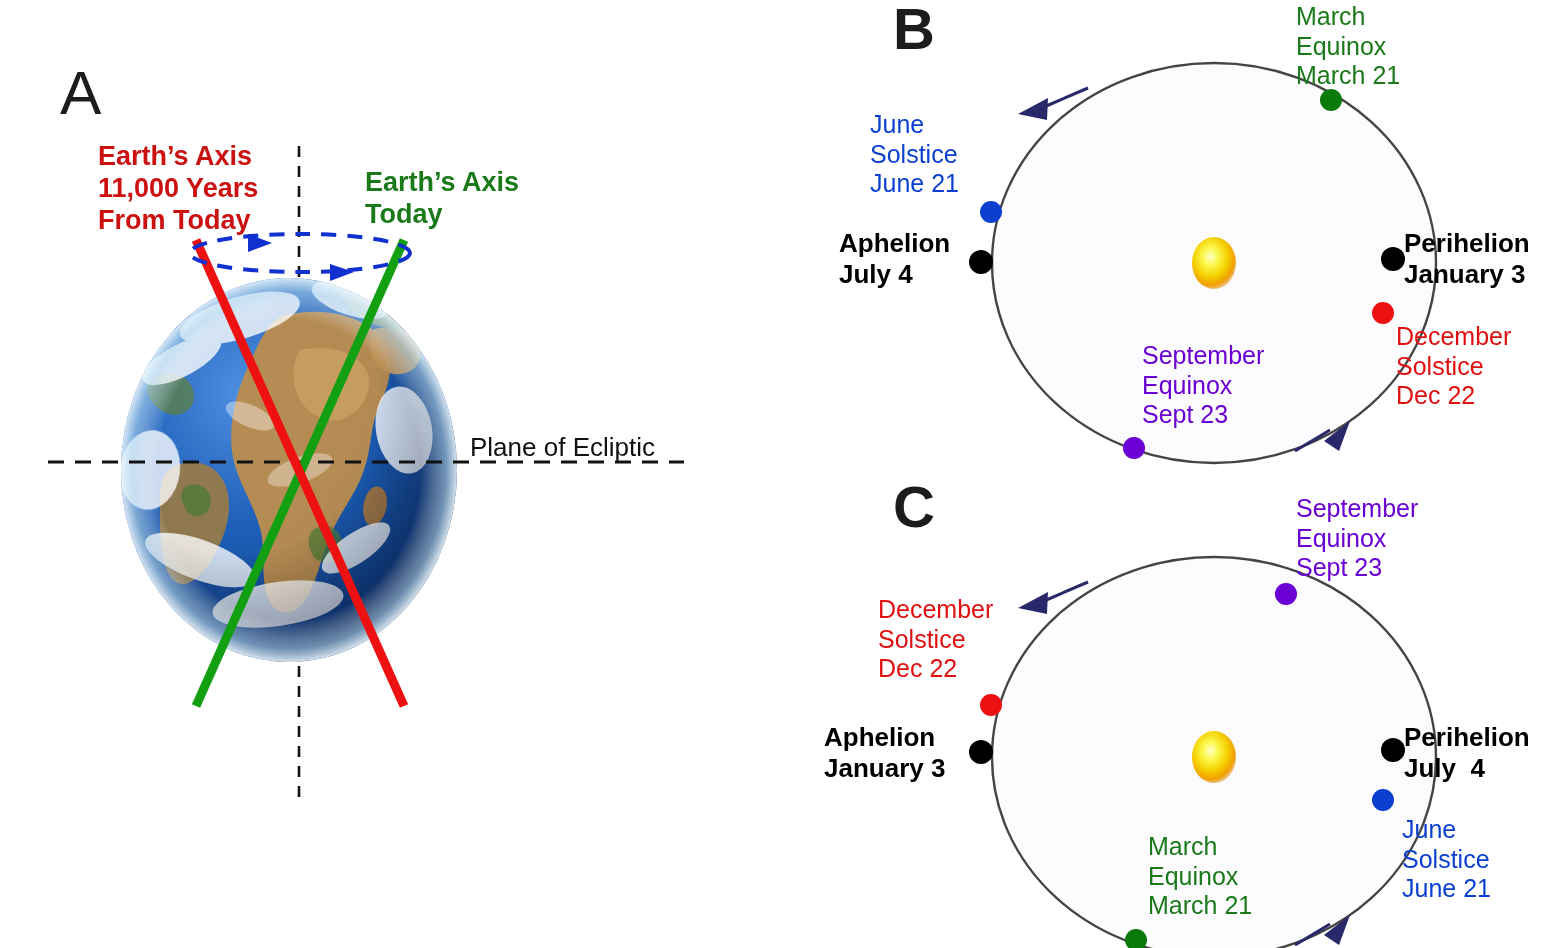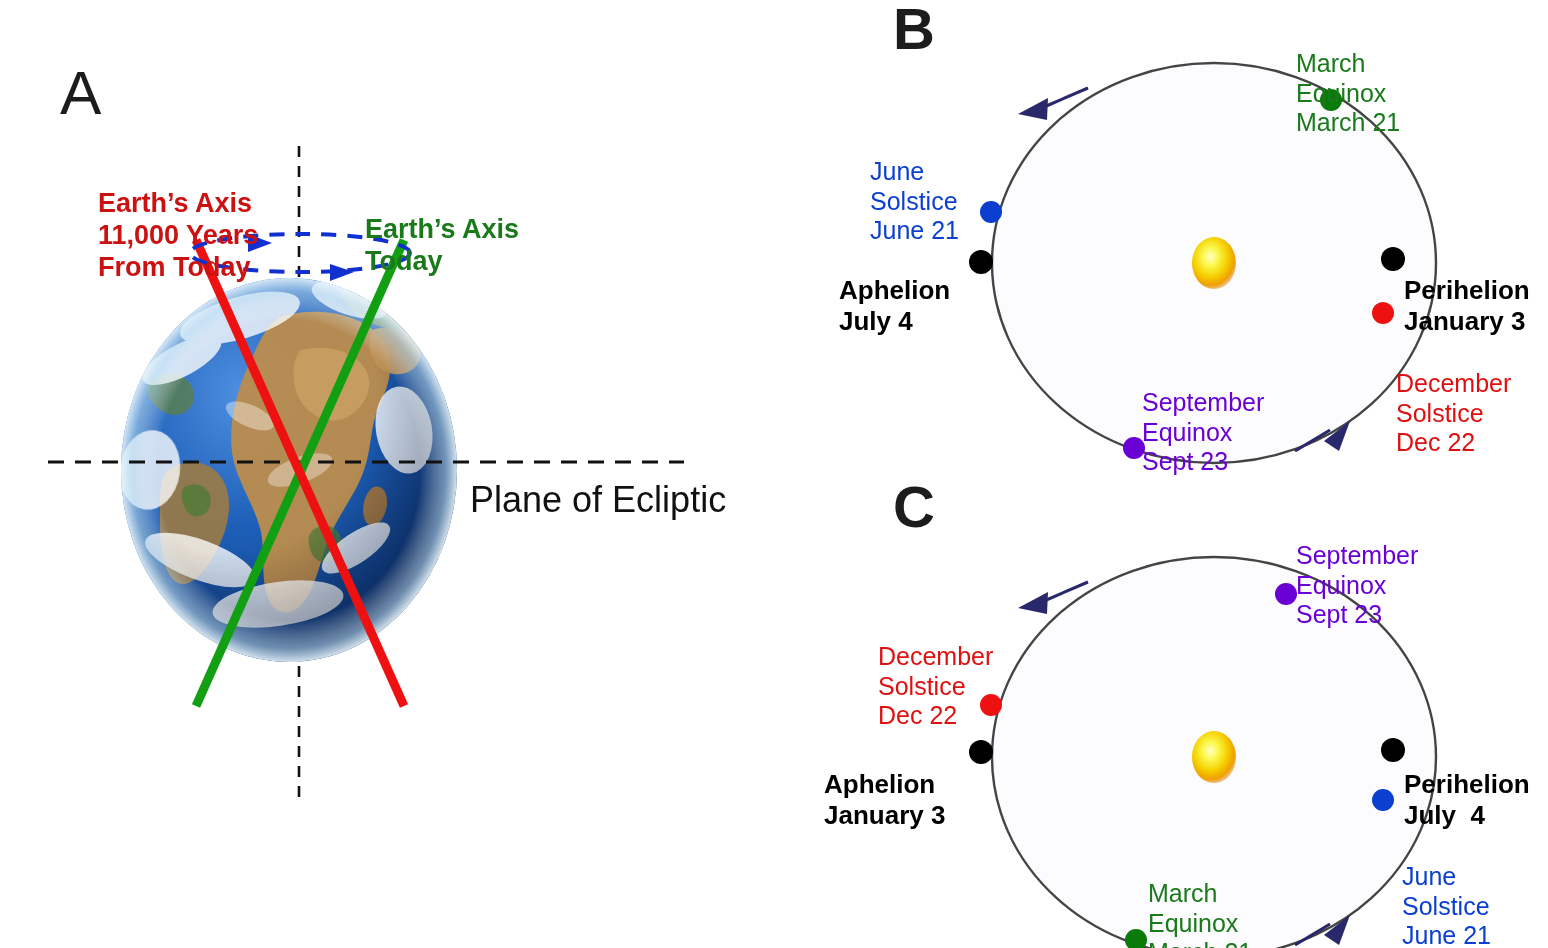--- a/index.html
+++ b/index.html
@@ -39,38 +39,37 @@
   .letter-c {
     left: 893px; top: 478px;
     font-size: 58px;
     font-weight: 700;
   }
   .lbl {
     position: absolute;
     line-height: 1.18;
     white-space: pre;
     user-select: none;
-    margin-top: 47px;
   }
   
   .axis-label-red {
     left: 98px; top: 141px;
     font-size: 27px;
     font-weight: 700;
     color: #cc1111;
   }
   .axis-label-green {
     left: 365px; top: 167px;
     font-size: 27px;
     font-weight: 700;
     color: #1a7a1a;
   }
   .ecliptic-label {
     left: 470px; top: 432px;
-    font-size: 36px;
+    font-size: 26px;
     font-weight: 400;
     color: #111111;
   }
   
   .b-march {
     left: 1296px; top: 2px;
     font-size: 25px; font-weight: 400;
     color: #1a7a1a;
   }
   .b-june {

